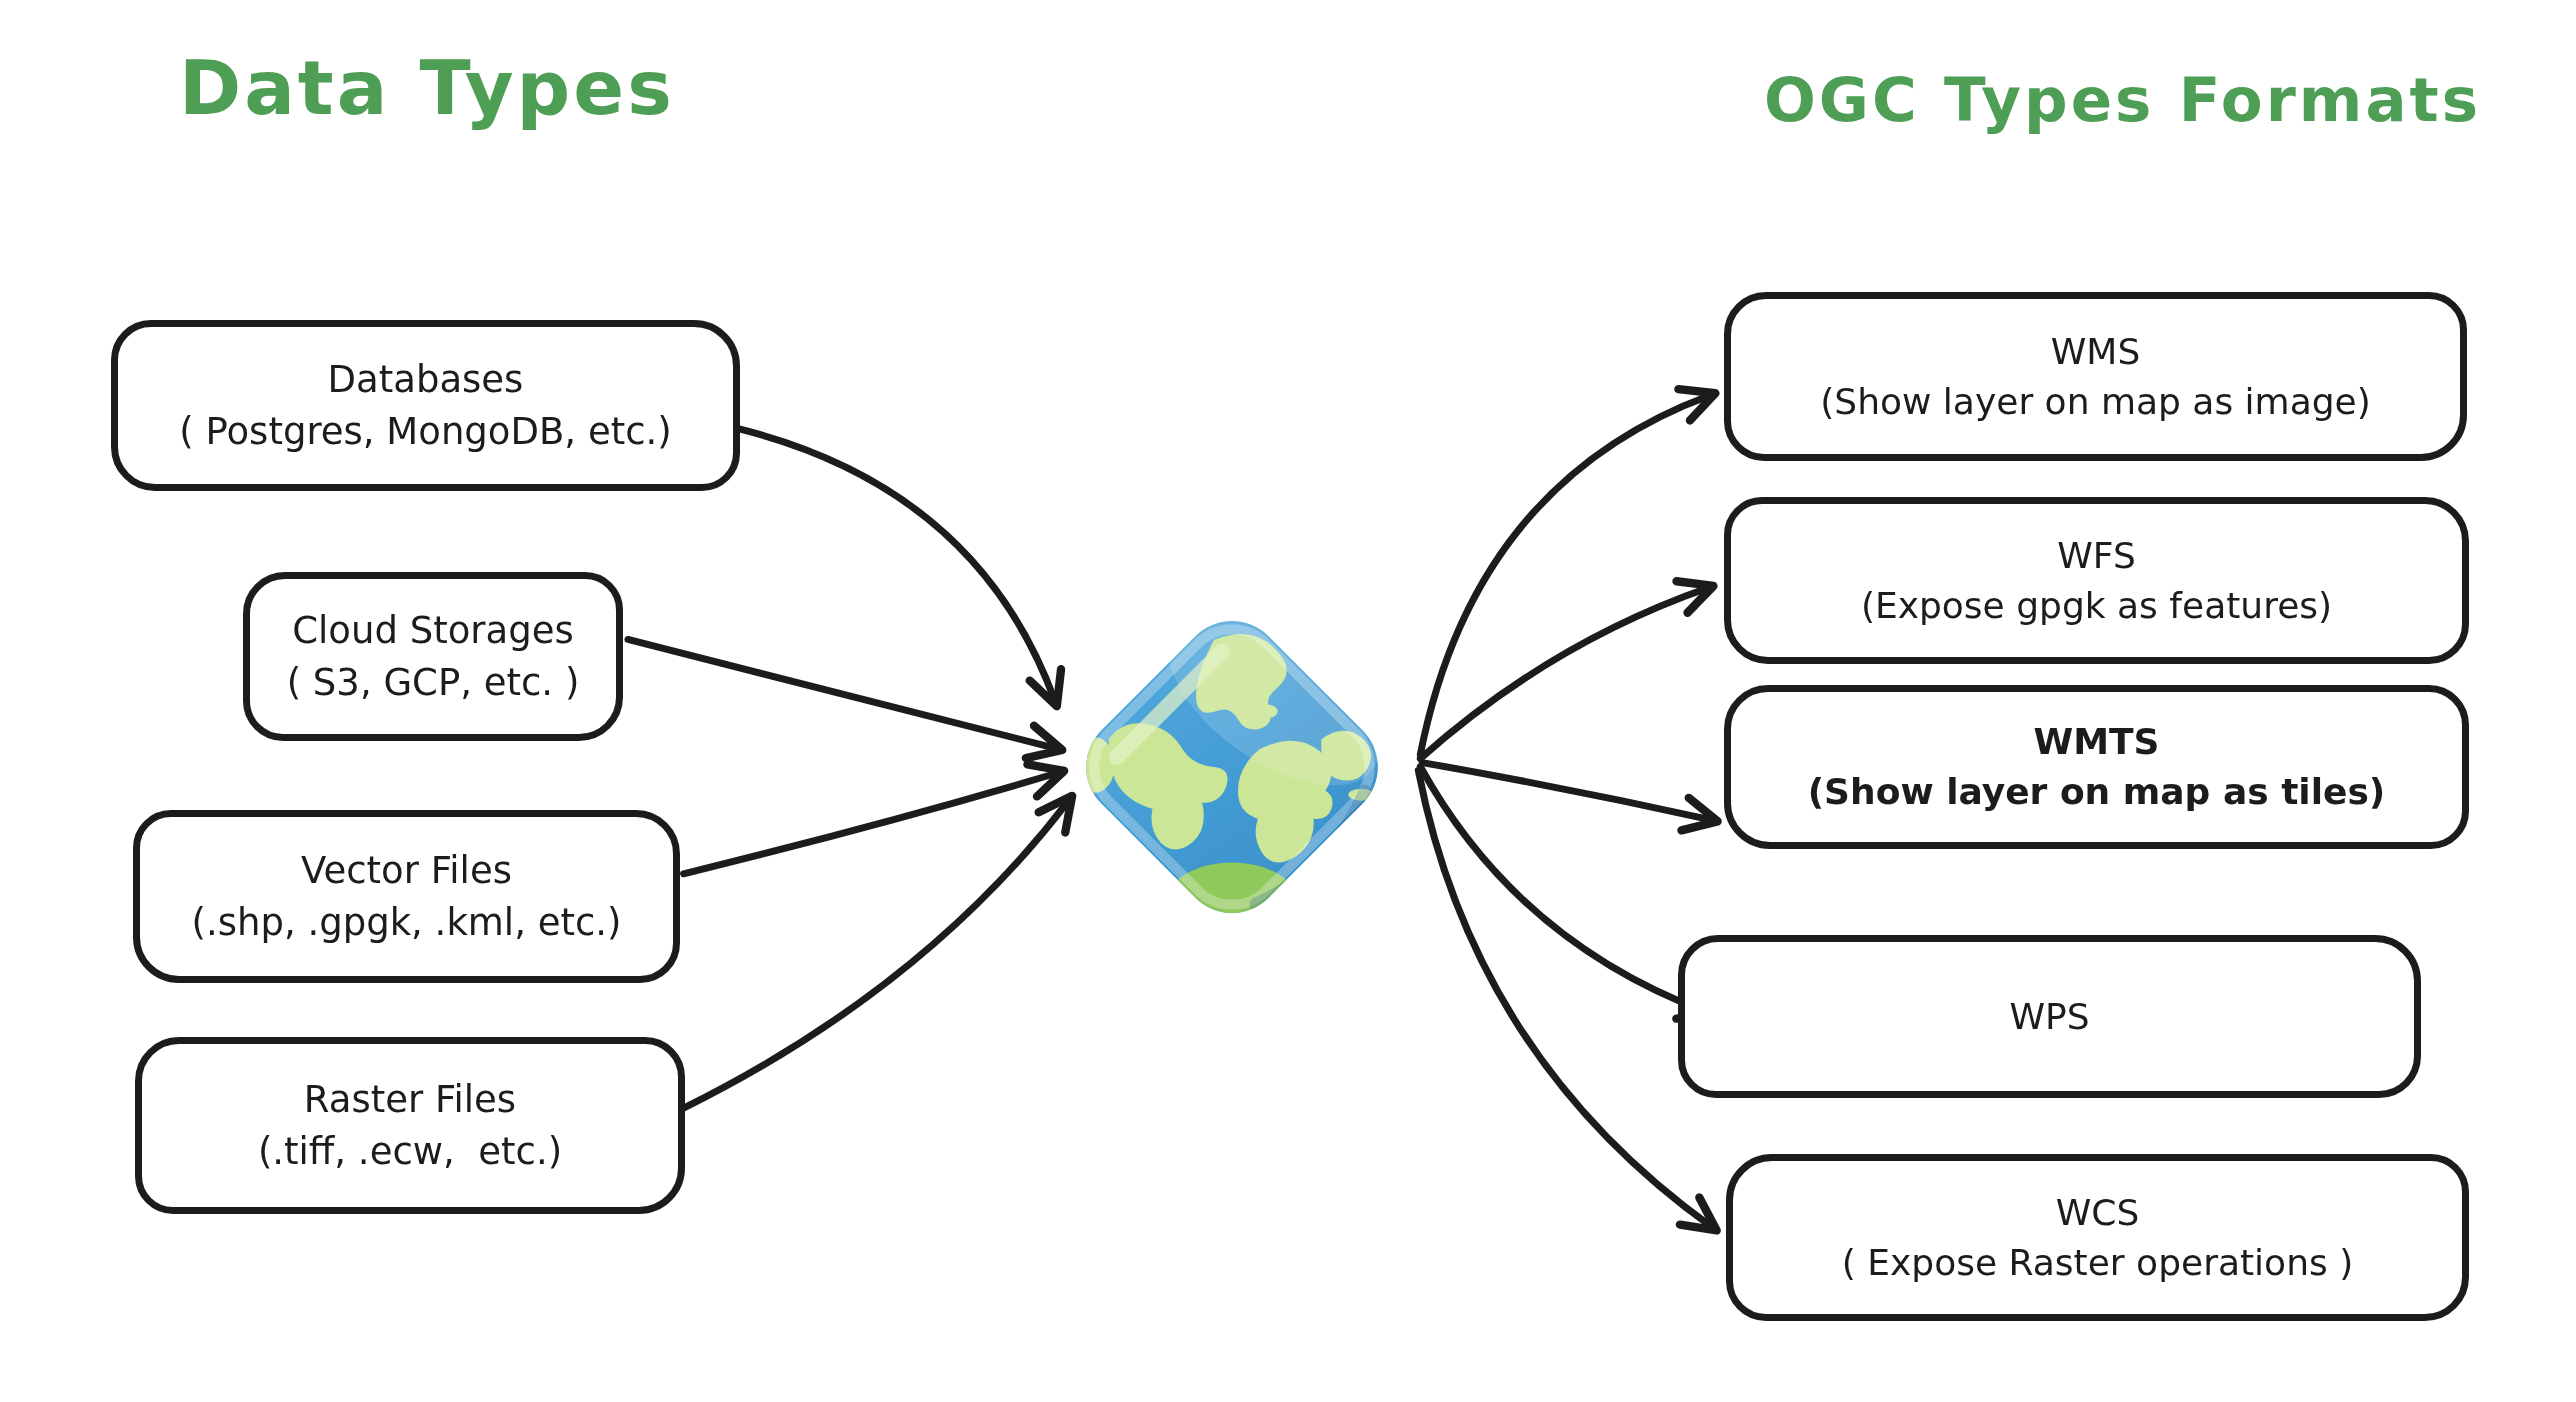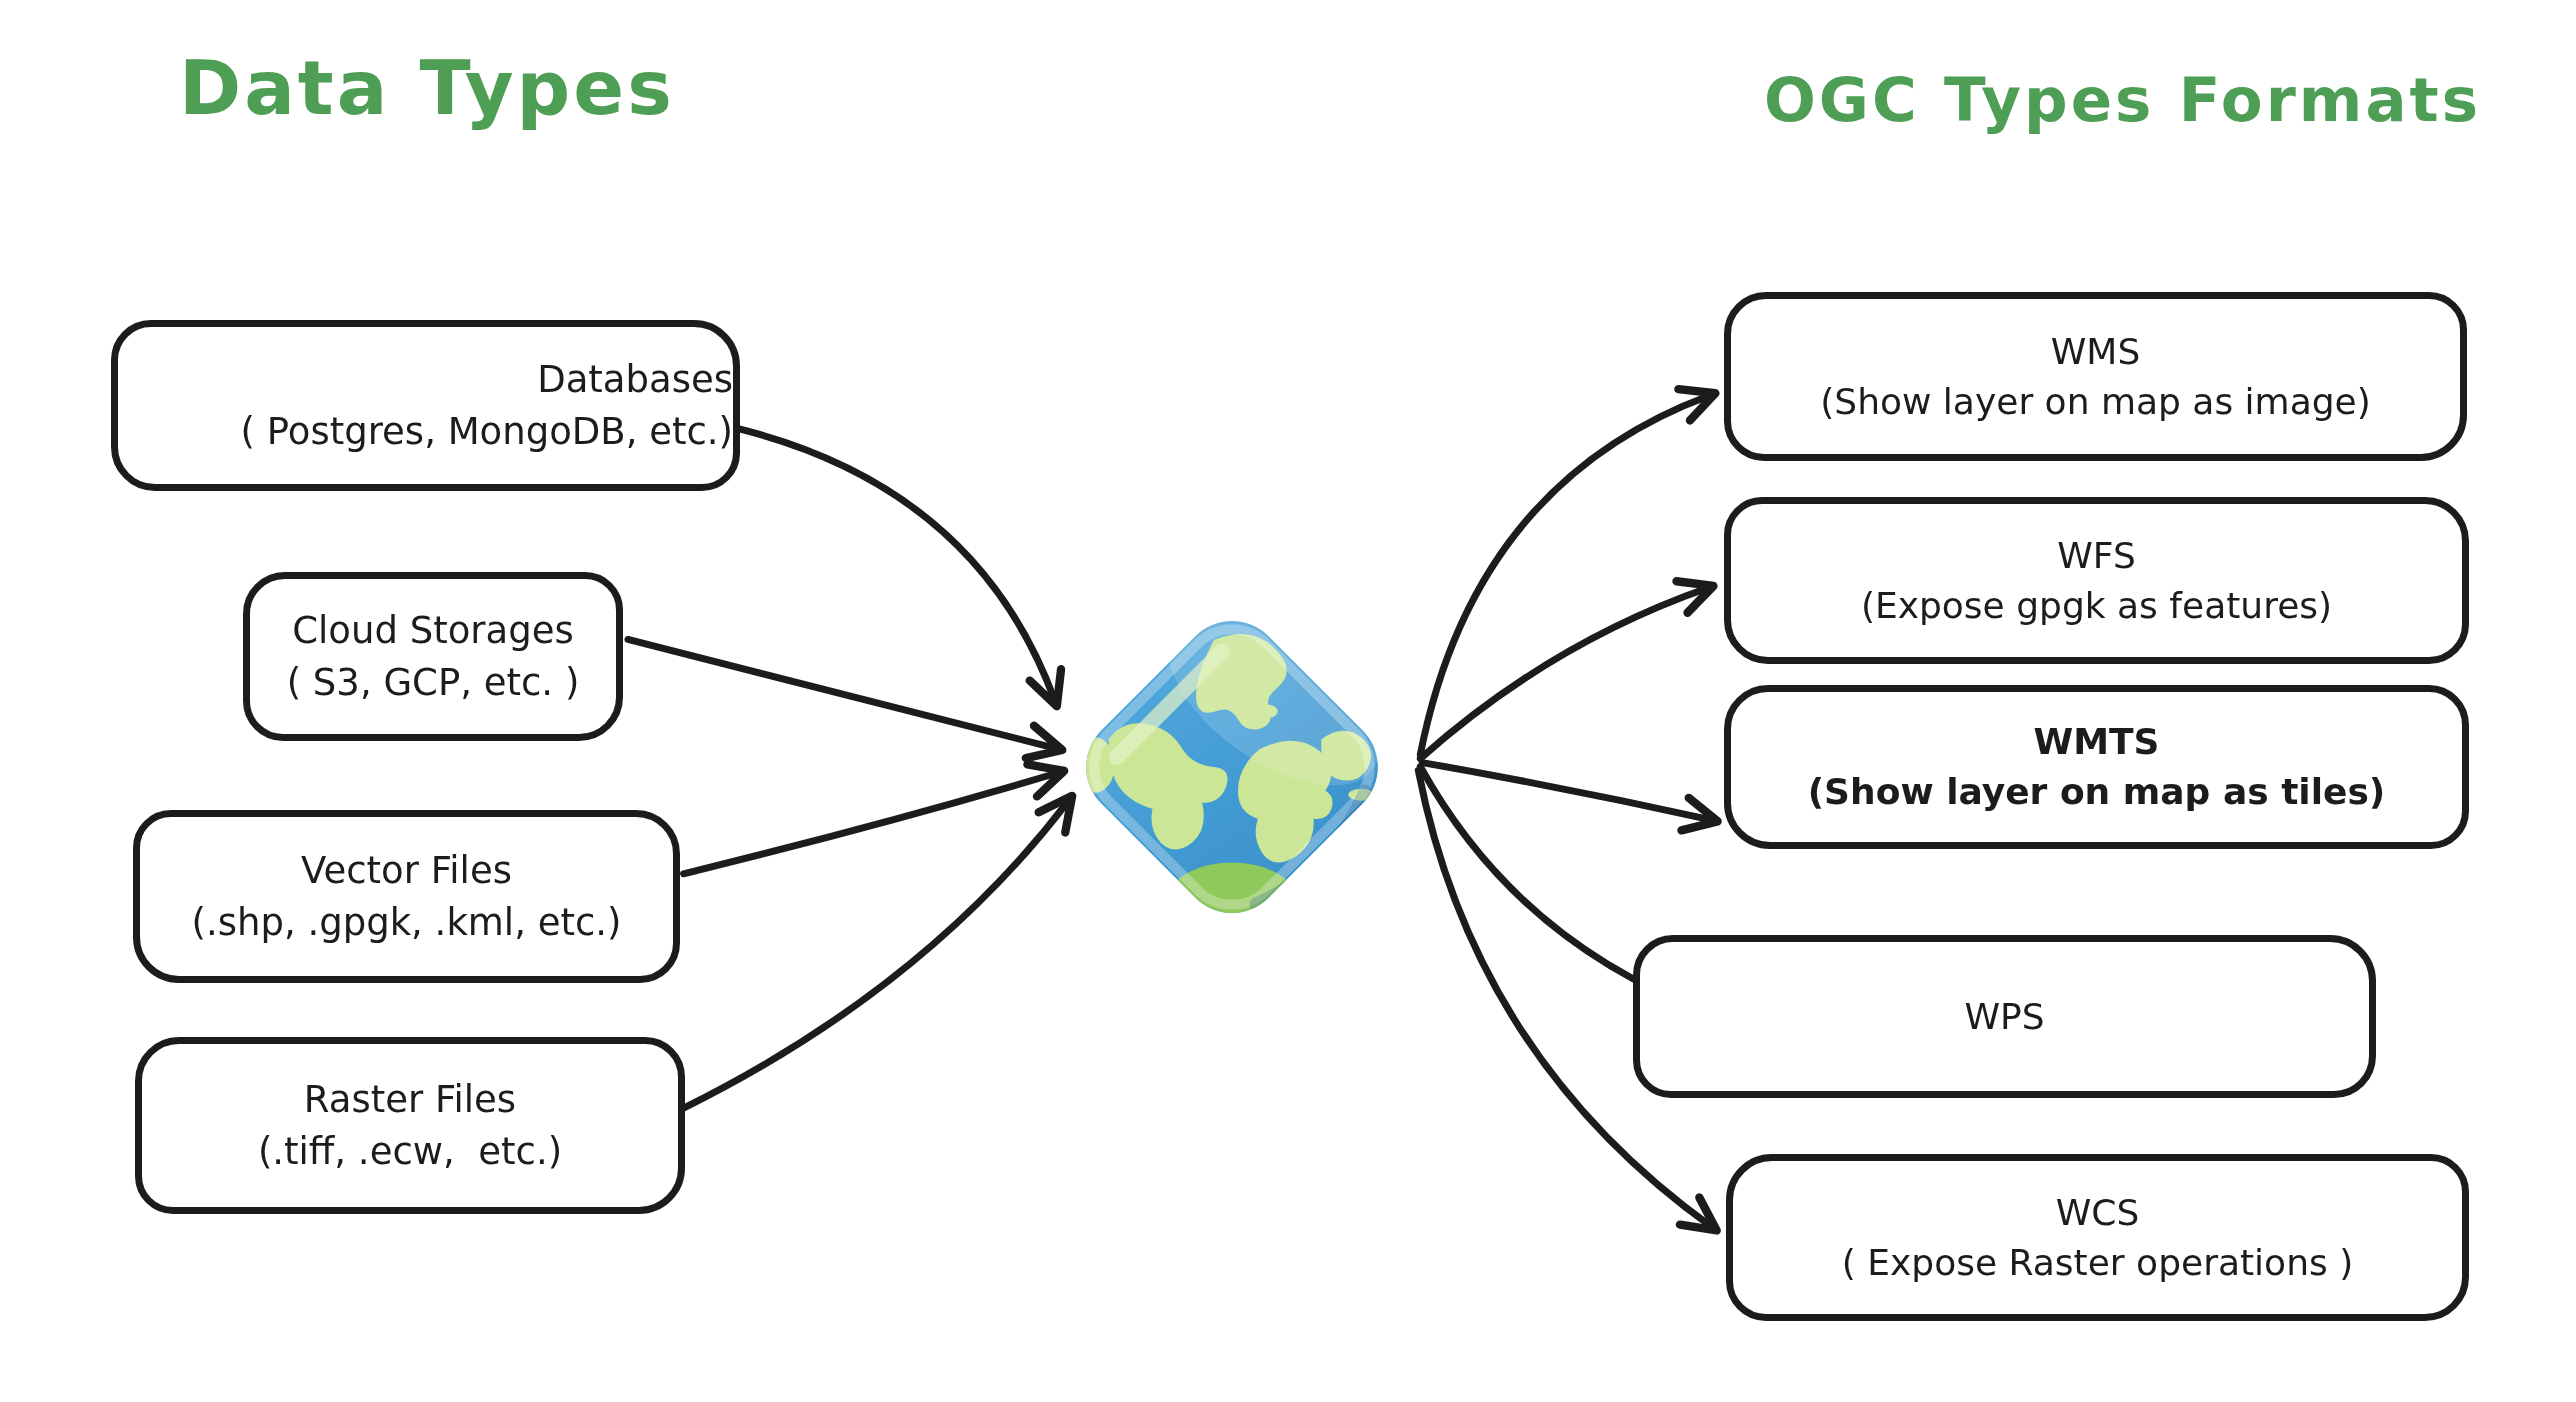--- a/index.html
+++ b/index.html
@@ -22,29 +22,29 @@
   .node {
     position:absolute; box-sizing:border-box;
     border:7px solid #1c1c1c; background:#ffffff;
     display:flex; flex-direction:column; align-items:center; justify-content:center;
     text-align:center; line-height:1.38; z-index:2;
   }
   .node .t, .node .s { white-space:pre-wrap; }
   .src  { font-size:37px; }
   .out  { font-size:36px; }
 
-  .n-databases { left:79px;   top:320px;  width:629px; height:171px; border-radius:40px 46px 38px 44px;align-items:flex-end; }
+  .n-databases { left:79px;   top:320px;  width:629px; height:171px; border-radius:40px 46px 38px 44px; }
   .n-cloud     { left:211px;  top:572px;  width:380px; height:169px; border-radius:42px 38px 44px 40px; }
   .n-vector    { left:101px;  top:810px;  width:547px; height:173px; border-radius:38px 44px 40px 46px; }
   .n-raster    { left:103px;  top:1037px; width:550px; height:177px; border-radius:44px 40px 46px 38px; }
 
   .n-wms  { left:1692px; top:292px;  width:743px; height:169px; border-radius:42px 38px 46px 40px; }
   .n-wfs  { left:1692px; top:497px;  width:745px; height:167px; border-radius:38px 44px 40px 44px; }
   .n-wmts { left:1692px; top:685px;  width:745px; height:164px; border-radius:44px 40px 38px 46px;font-weight:bold; }
-  .n-wps  { left:1601px; top:935px;  width:743px; height:163px; border-radius:40px 46px 42px 38px;gap:15px; }
+  .n-wps  { left:1646px; top:935px;  width:743px; height:163px; border-radius:40px 46px 42px 38px;gap:15px; }
   .n-wcs  { left:1694px; top:1154px; width:743px; height:167px; border-radius:46px 38px 44px 40px; }
 
   .globe { position:absolute; left:1033px; top:600px; width:334px; height:334px; z-index:1; }
 </style>
 </head>
 <body>
 
 <div class="canvas">
 
   <h1 class="title title-left">Data Types</h1>

